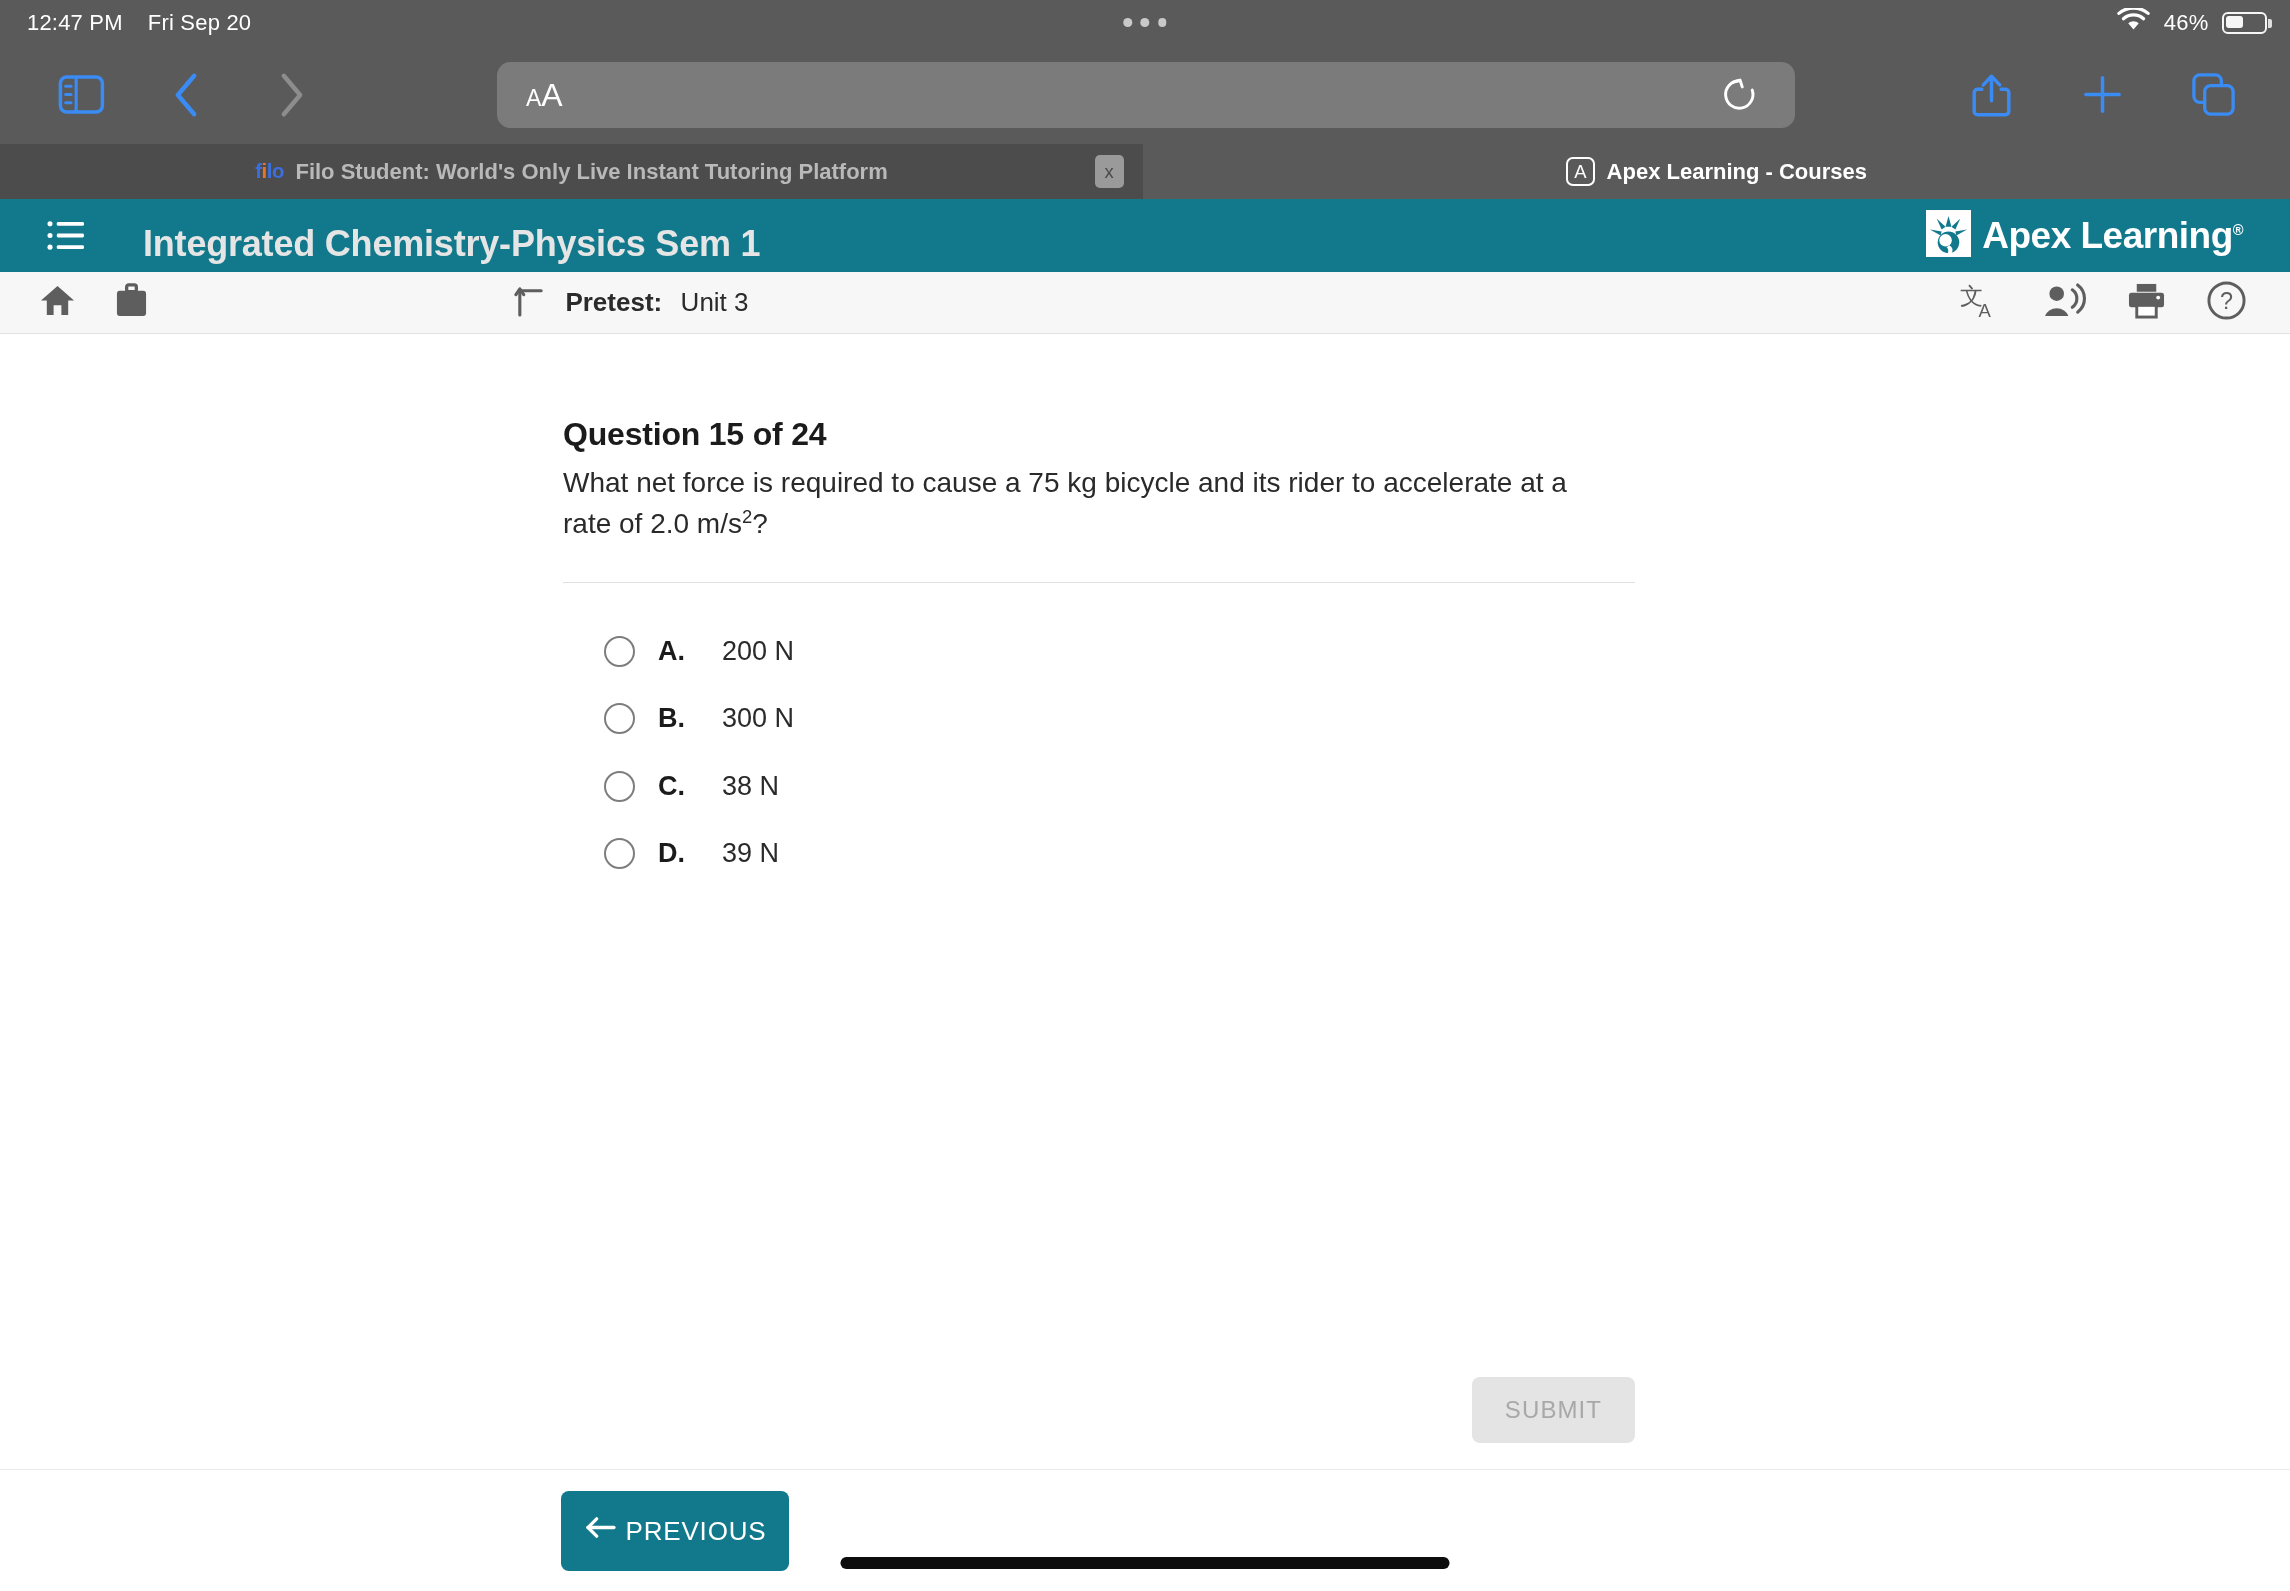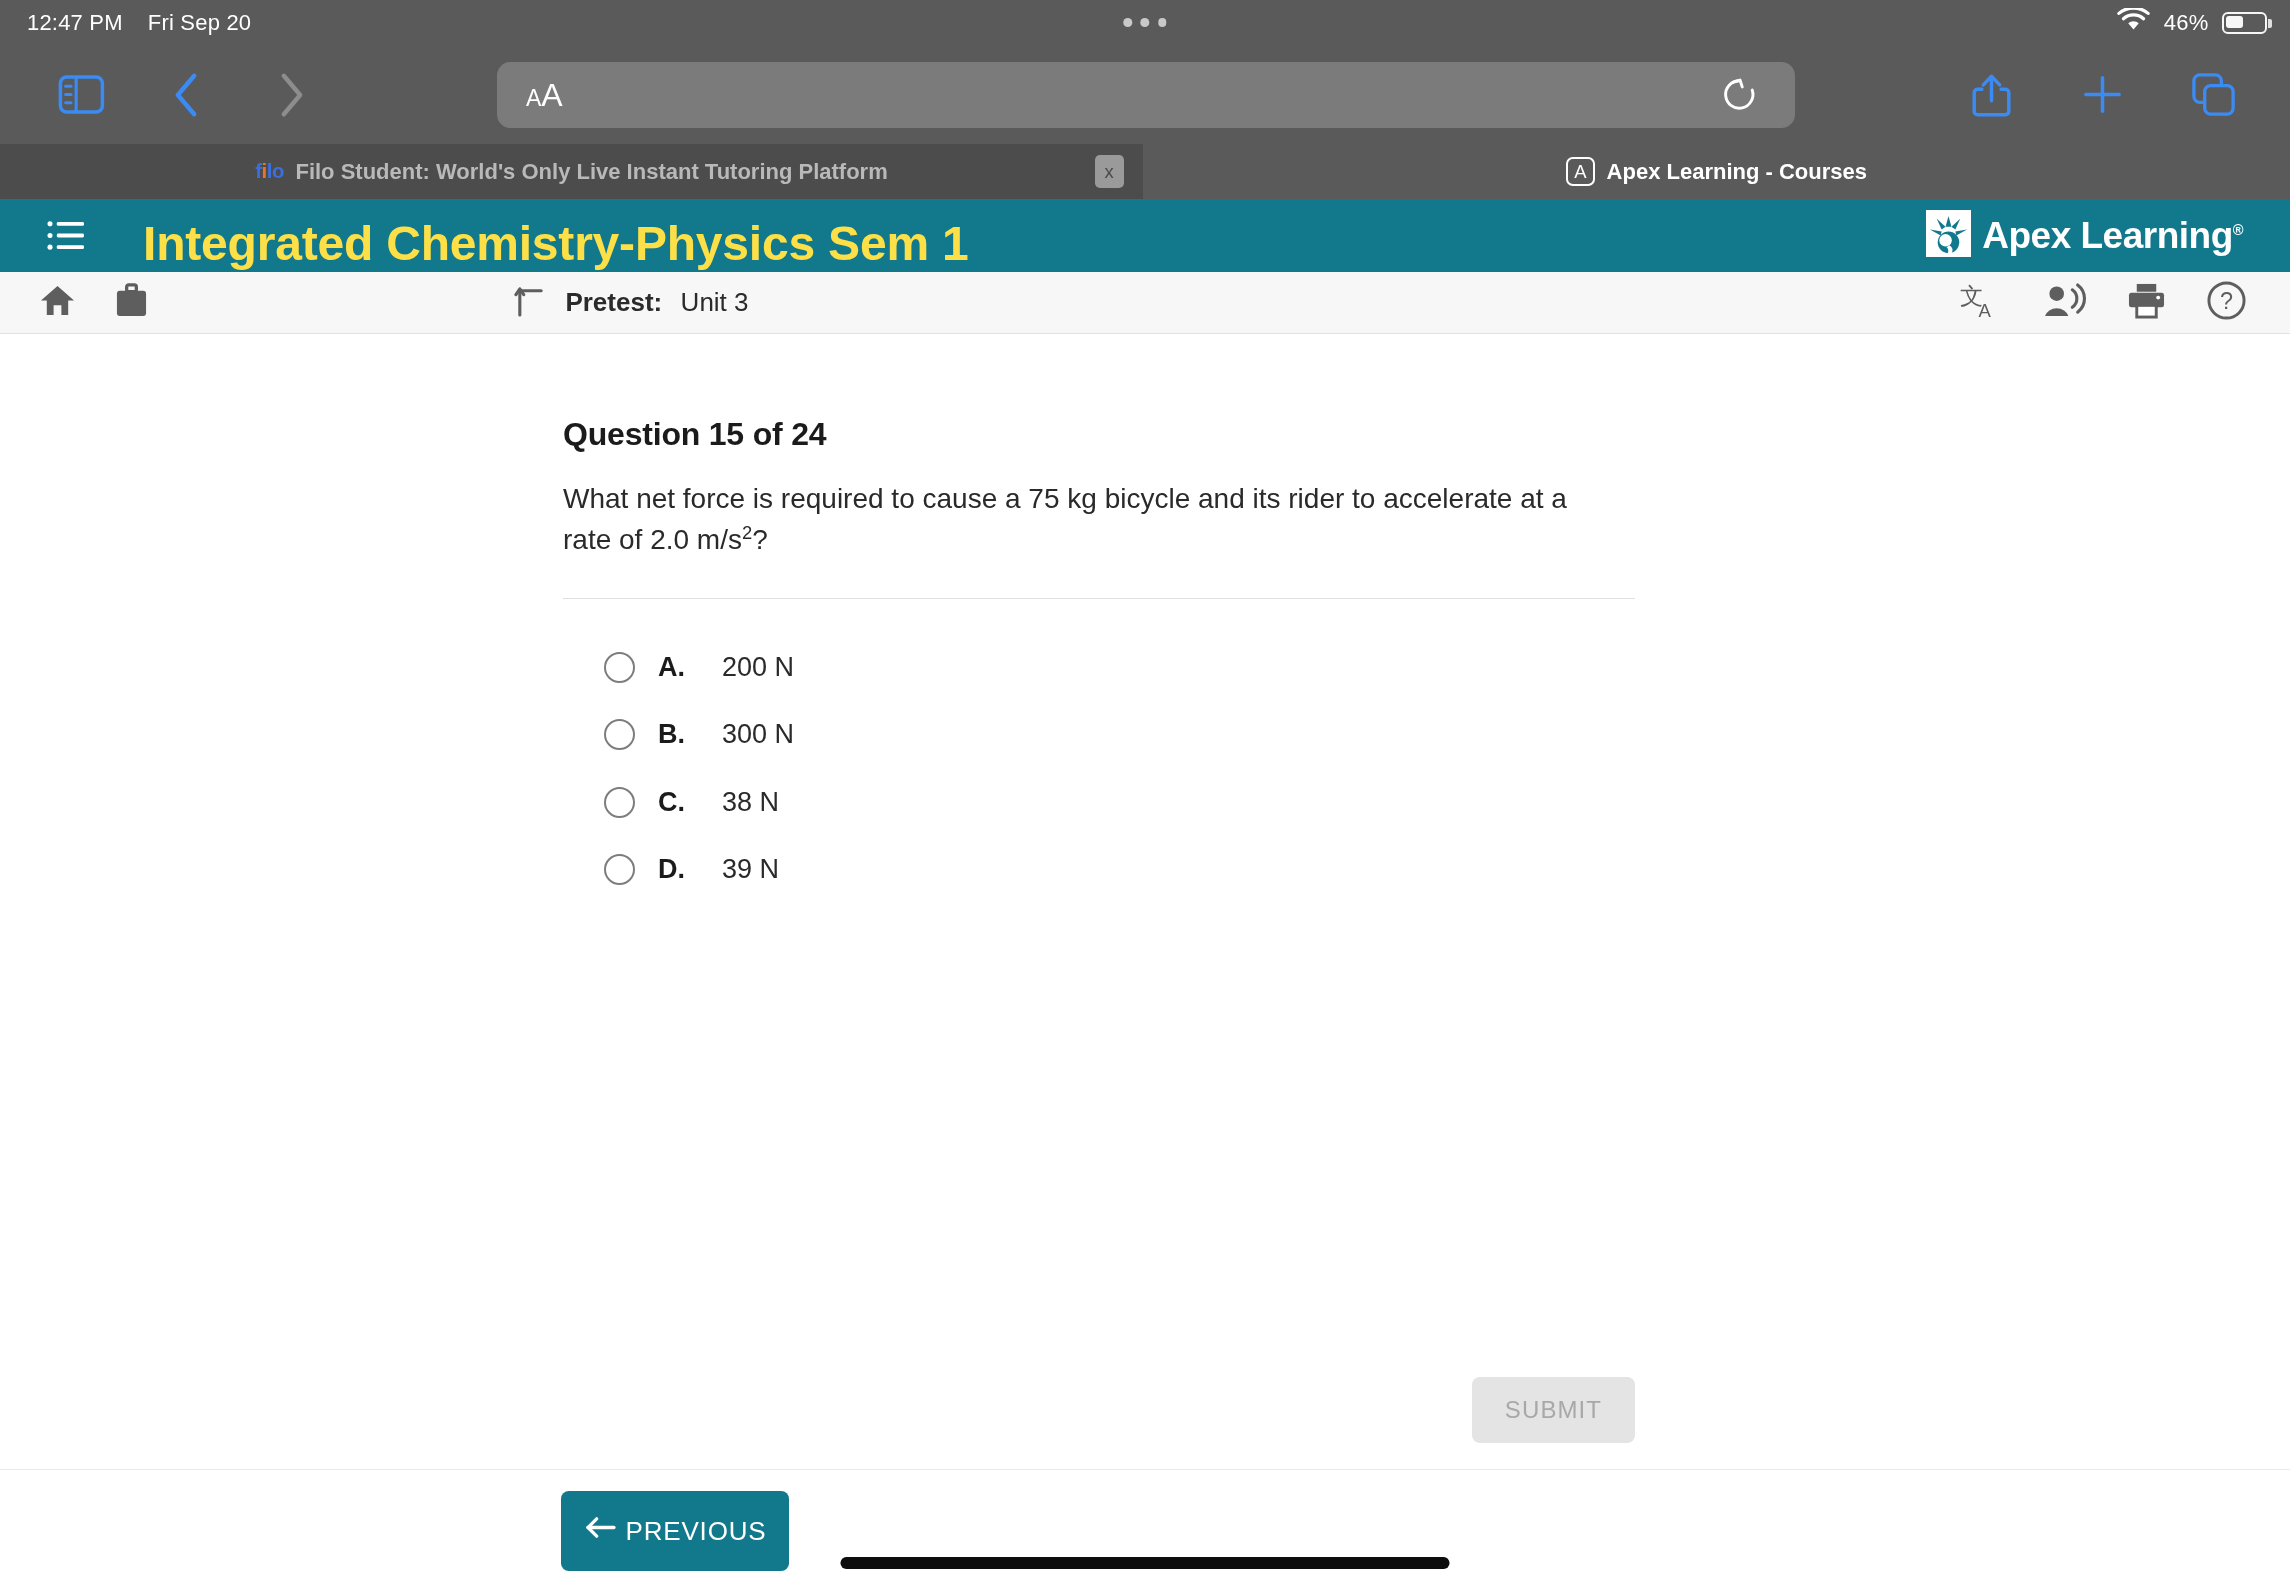--- a/index.html
+++ b/index.html
@@ -241,22 +241,22 @@
   }
   .hamburger {
     position: absolute;
     left: 45px;
     width: 43px; height: 43px;
     display: flex; align-items: center; justify-content: center;
   }
   .course-title {
     position: absolute;
     left: 143px;
-    color: #fde047;
-    font-size: 48px;
+    color: #e5e5e5;
+    font-size: 36px;
     font-weight: 700;
     letter-spacing: -0.2px;
     margin-top: 16px;
   }
   .apex-logo {
     position: absolute;
     right: 47px;
     display: flex;
     align-items: center;
     gap: 11.6px;
@@ -328,21 +328,21 @@
     top: 82px;
     width: 1067px;
   }
   .q-heading {
     font-size: 32px;
     font-weight: 700;
     color: #1b1b1b;
     letter-spacing: -0.2px;
   }
   .q-text {
-    margin-top: 26px;
+    margin-top: 10px;
     font-size: 28px;
     line-height: 1.45;
     color: #2a2a2a;
     max-width: 1058px;
   }
   .q-text sup { font-size: 18.4px; vertical-align: super; }
   .divider {
     margin-top: 37px;
     width: 1072px;
     height: 1.9px;

